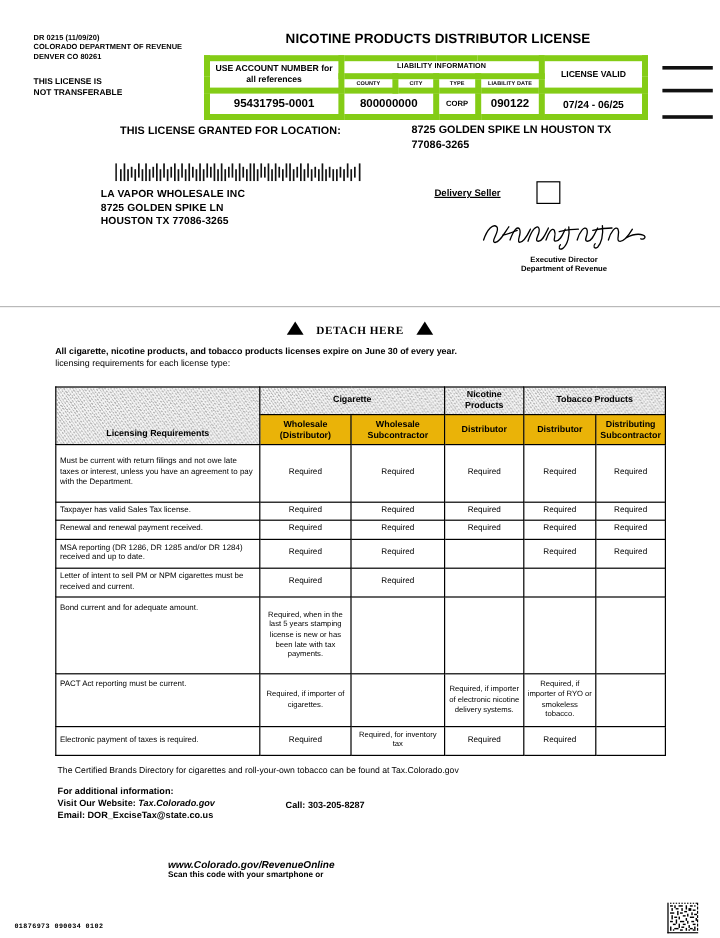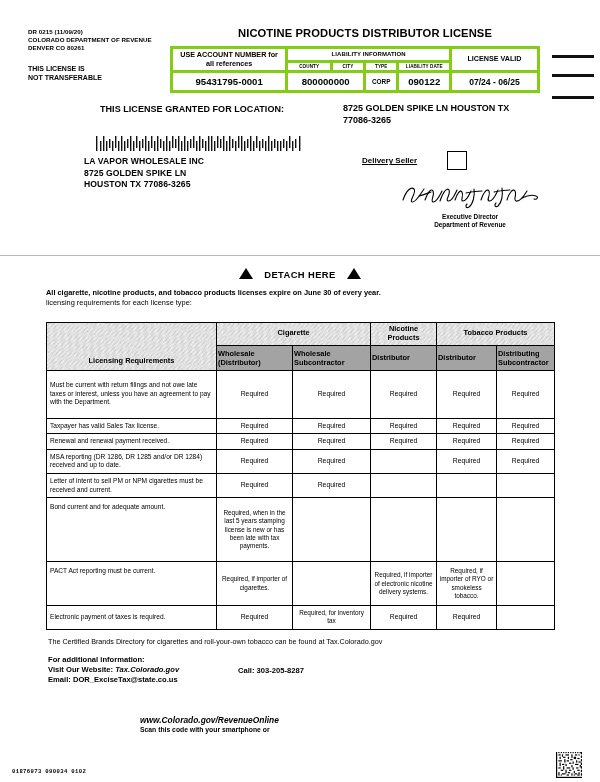--- a/index.html
+++ b/index.html
@@ -19,21 +19,21 @@
 
   
   #agency-block{left:28px;top:28px;font-size:6.2px;line-height:8.2px;font-weight:bold;letter-spacing:.05px;}
   #nontransfer{left:28px;top:64px;font-size:7px;line-height:9.2px;font-weight:bold;}
 
   
   #doc-title{left:200px;top:27px;width:330px;text-align:center;font-size:11.2px;font-weight:bold;letter-spacing:.1px;}
 
   
   #license-table{left:170px;top:46px;width:370px;border-collapse:collapse;}
-  #license-table td,#license-table th{border:3px solid #84cc16;padding:0;text-align:center;vertical-align:middle;margin-left:36px;}
+  #license-table td,#license-table th{border:5px solid #84cc16;padding:0;text-align:center;vertical-align:middle;margin-left:36px;}
   .lt-head{font-size:7.2px;font-weight:bold;line-height:8.6px;padding:2px 3px!important;}
   .lt-sub{font-size:4.6px;font-weight:bold;letter-spacing:.1px;padding:1px 1px!important;}
   .lt-val{font-size:9.6px;font-weight:bold;padding:3px 2px!important;}
   .lt-val-sm{font-size:6.4px;font-weight:bold;}
 
   
   .edge-bar{right:6px;width:42px;height:3px;background:#111;}
 
   
   #granted-label{left:100px;top:104px;font-size:9px;font-weight:bold;letter-spacing:.05px;}
@@ -67,21 +67,21 @@
   #req-table td,#req-table th{border:1px solid #000;vertical-align:middle;}
   #req-table .hd{
     background:#d0d0d0;
     background-image:
       repeating-linear-gradient(55deg, rgba(255,255,255,.75) 0 1px, rgba(0,0,0,0) 1px 2px),
       repeating-linear-gradient(-40deg, rgba(255,255,255,.55) 0 1px, rgba(0,0,0,0) 1px 3px),
       repeating-linear-gradient(10deg, rgba(0,0,0,.13) 0 1px, rgba(0,0,0,0) 1px 2px);
     text-align:center;font-weight:bold;font-size:7.4px;line-height:8.8px;padding:2px 1px;
   }
   #req-table .hd2{
-    background:#a3a3a3;font-weight:bold;font-size:7.4px;line-height:9px;padding:3px 1px;margin-left:24px;
+    background:#eab308;text-align:center;font-weight:bold;font-size:7.4px;line-height:9px;padding:3px 1px;margin-left:24px;
   }
   #req-table .lbl{font-size:6.6px;line-height:8.6px;padding:3px 3px;text-align:left;}
   #req-table .cell{font-size:6.8px;line-height:8.4px;text-align:center;padding:3px 2px;}
   #req-table .cell.multi{font-size:6.4px;line-height:8.2px;}
 
   
   #cbd-note{left:48px;top:637px;font-size:7.2px;}
   #addl{left:48px;top:655px;font-size:7.6px;line-height:10.2px;font-weight:bold;}
   #addl .val{font-style:italic;font-weight:bold;}
   #addl2{left:238px;top:666px;font-size:7.6px;line-height:10.2px;font-weight:bold;}
@@ -245,21 +245,21 @@
     </g>
   </svg>
   <div class="abs" id="sig-caption">
     <div>Executive Director</div>
     <div>Department of Revenue</div>
   </div>
 
   <div class="abs" id="divider"></div>
   <div class="abs" id="detach">
     <span class="tri"></span>
-    <span style="margin:0 8px;">DETACH HERE</span>
+    <span style="margin:0 8px;font-family:Liberation Serif, serif;">DETACH HERE</span>
     <span class="tri"></span>
   </div>
 
   <div class="abs" id="intro">
     <div class="strong">All cigarette, nicotine products, and tobacco products licenses expire on June 30 of every year.</div>
     <div>licensing requirements for each license type:</div>
   </div>
 
   <table id="req-table">
     <colgroup>

